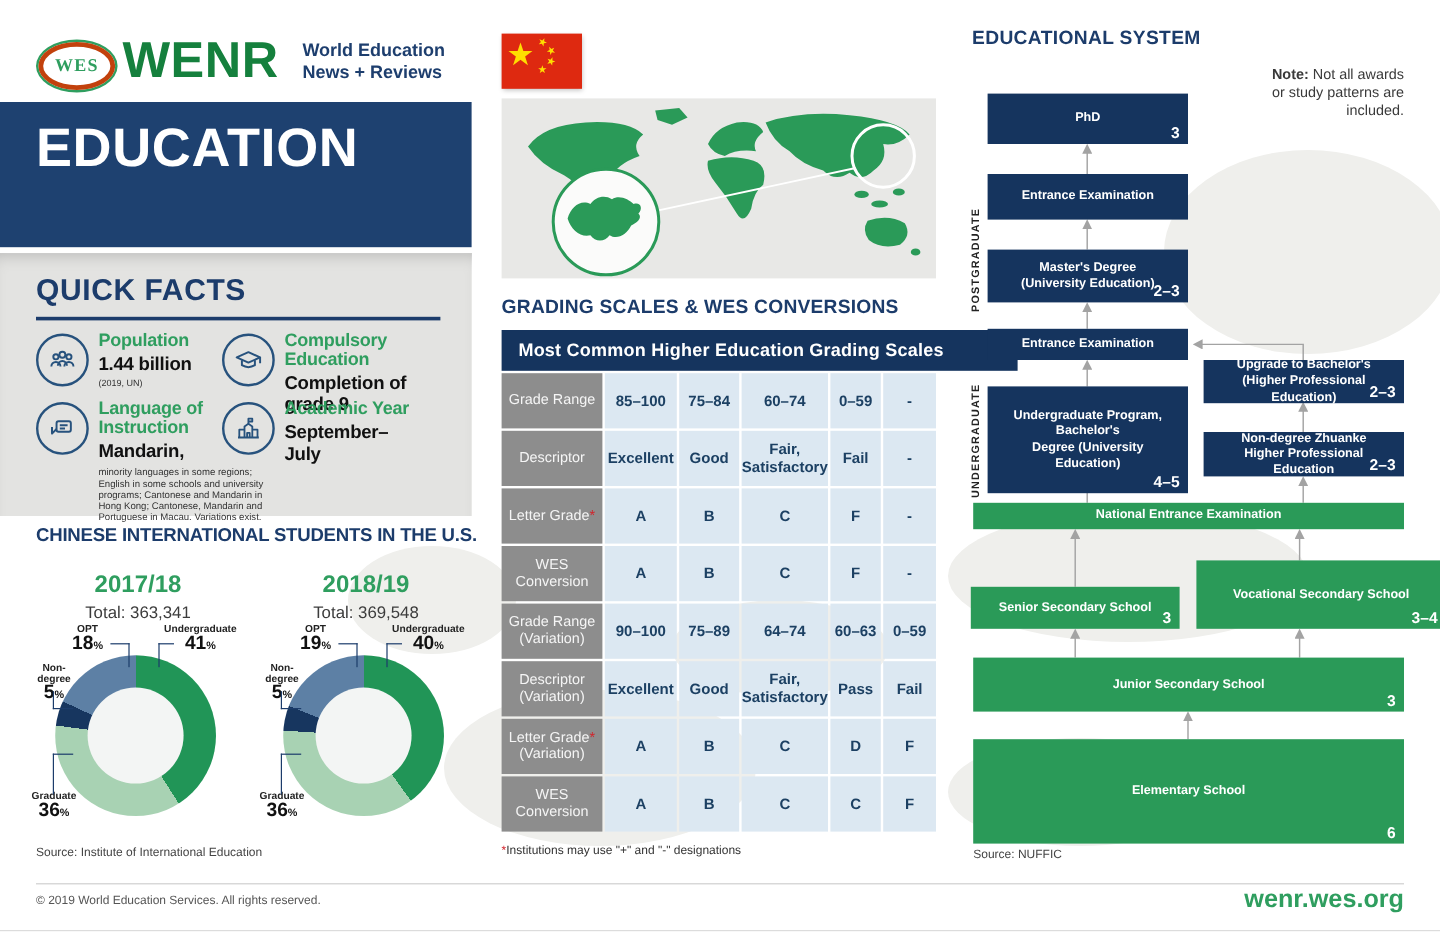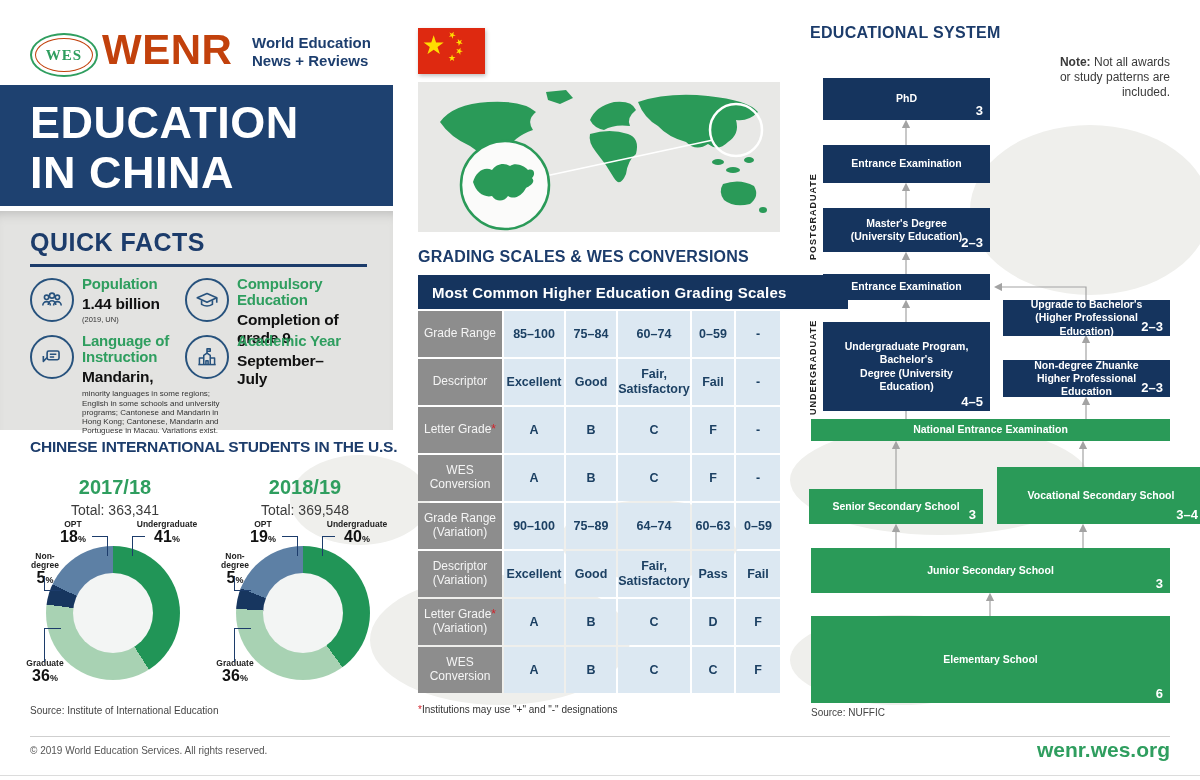--- a/index.html
+++ b/index.html
@@ -4,25 +4,25 @@
 <style>
   html,body{margin:0;padding:0;background:#fff;}
   #page{position:relative;width:1200px;height:780px;background:#fff;overflow:hidden;
         font-family:"Liberation Sans","DejaVu Sans",sans-serif;color:#222;}
   #watermark{position:absolute;left:0;top:0;z-index:0;}
   .layer{position:absolute;z-index:1;}
 
   
   .wes-oval{position:absolute;left:30px;top:33px;width:64px;height:40px;border:2px solid #2f9e5f;
             border-radius:50%;display:flex;align-items:center;justify-content:center;background:#fff;}
-  .wes-oval .inner{width:56px;height:32px;border:1px solid #c2410c;border-radius:50%;
+  .wes-oval .inner{width:56px;height:32px;border:4px solid #c2410c;border-radius:50%;
             display:flex;align-items:center;justify-content:center;}
   .wes-oval span{font-family:"Liberation Serif","DejaVu Serif",serif;font-weight:bold;
             font-size:15px;color:#2f9e5f;letter-spacing:1px;}
-  .wenr{position:absolute;left:102px;top:26px;font-size:42px;font-weight:800;color:#c2410c;letter-spacing:.5px;}
+  .wenr{position:absolute;left:102px;top:26px;font-size:42px;font-weight:800;color:#15803d;letter-spacing:.5px;}
   .tagline{position:absolute;left:252px;top:34px;font-size:15px;font-weight:bold;color:#1d3e6e;line-height:1.2;}
 
   
   .banner{position:absolute;left:0;top:85px;width:393px;height:121px;background:#1e4170;color:#fff;
           font-size:45px;font-weight:800;line-height:1.1;padding:13px 0 0 30px;box-sizing:border-box;letter-spacing:.5px;}
 
   
   .qf-panel{position:absolute;left:0;top:211px;width:393px;height:219px;background:#e3e3e1;
             box-shadow:inset 0 10px 12px -8px #b9b9b8;}
   .qf-head{position:absolute;left:30px;top:228px;font-size:25px;font-weight:800;color:#1c3c6b;letter-spacing:.5px;}
@@ -108,21 +108,20 @@
       </div>
   </div>
   <div class="wenr layer">WENR</div>
   <div class="tagline layer">
     <div>World Education</div>
     <div>News + Reviews</div>
   </div>
 
   <div class="banner layer">
     <div>EDUCATION</div>
-    <div>IN CHINA</div>
   </div>
 
   <div class="qf-panel layer"></div>
   <div class="qf-head layer">QUICK FACTS</div>
   <div class="qf-rule layer"></div>
   <div id="facts" class="layer">
       <div class="fact" style="left: 30px; top: 276px;">
         <div class="circ">
           <svg width="26" height="26" viewBox="0 0 24 24" fill="none" stroke="#27527d" stroke-width="1.5">
             <circle cx="7" cy="9.5" r="2"></circle>

